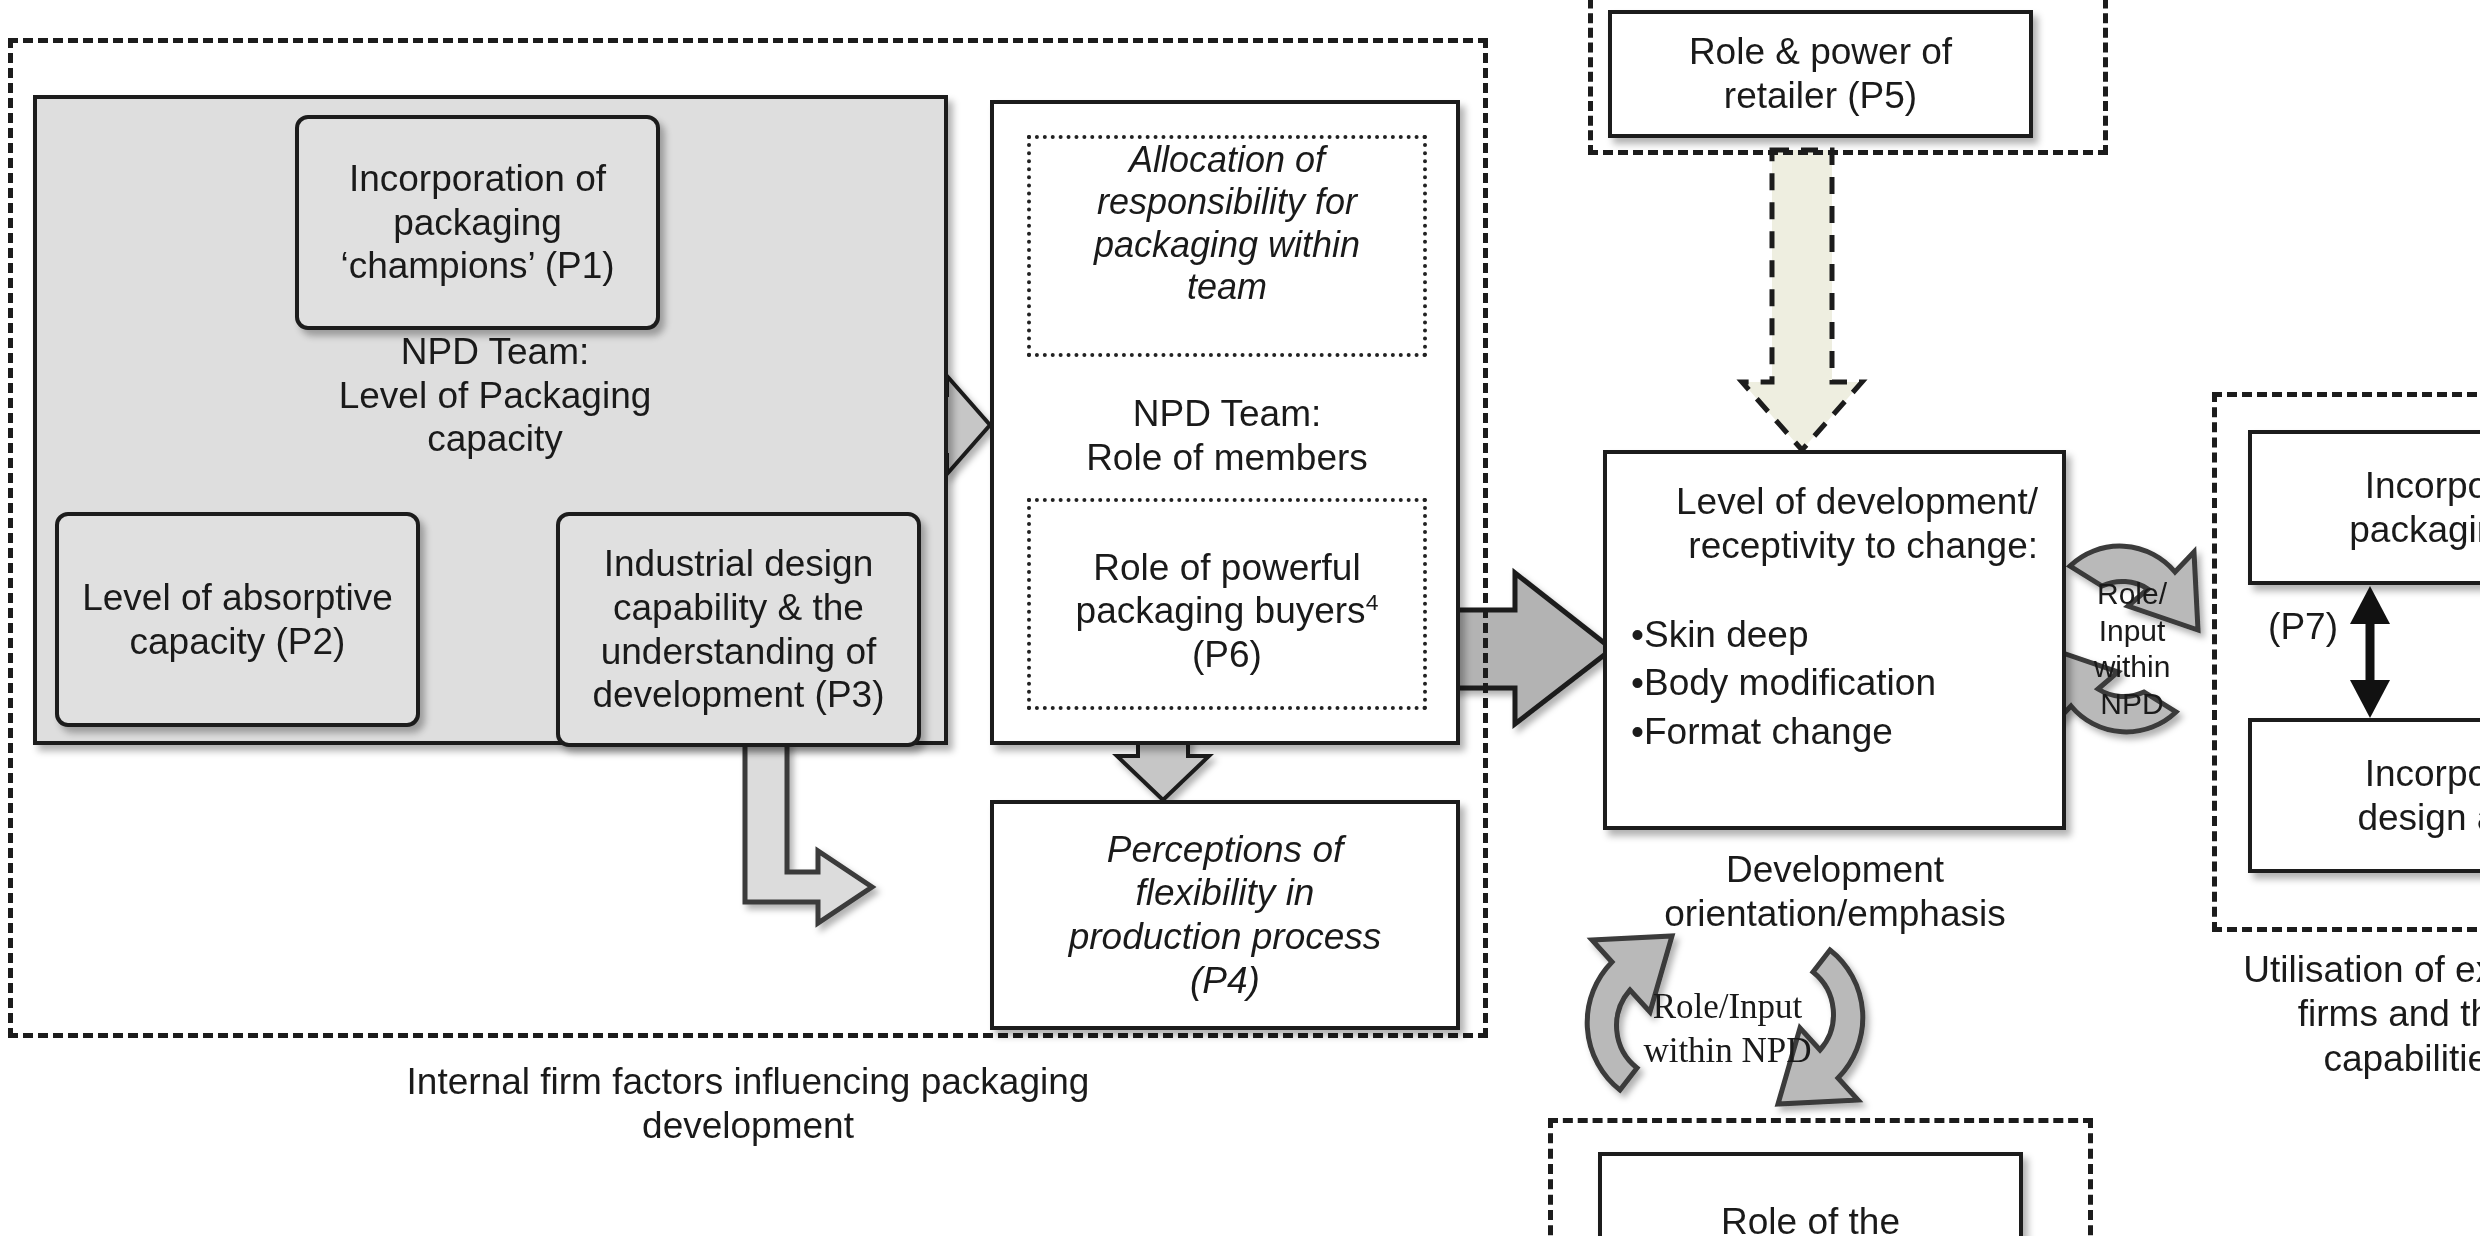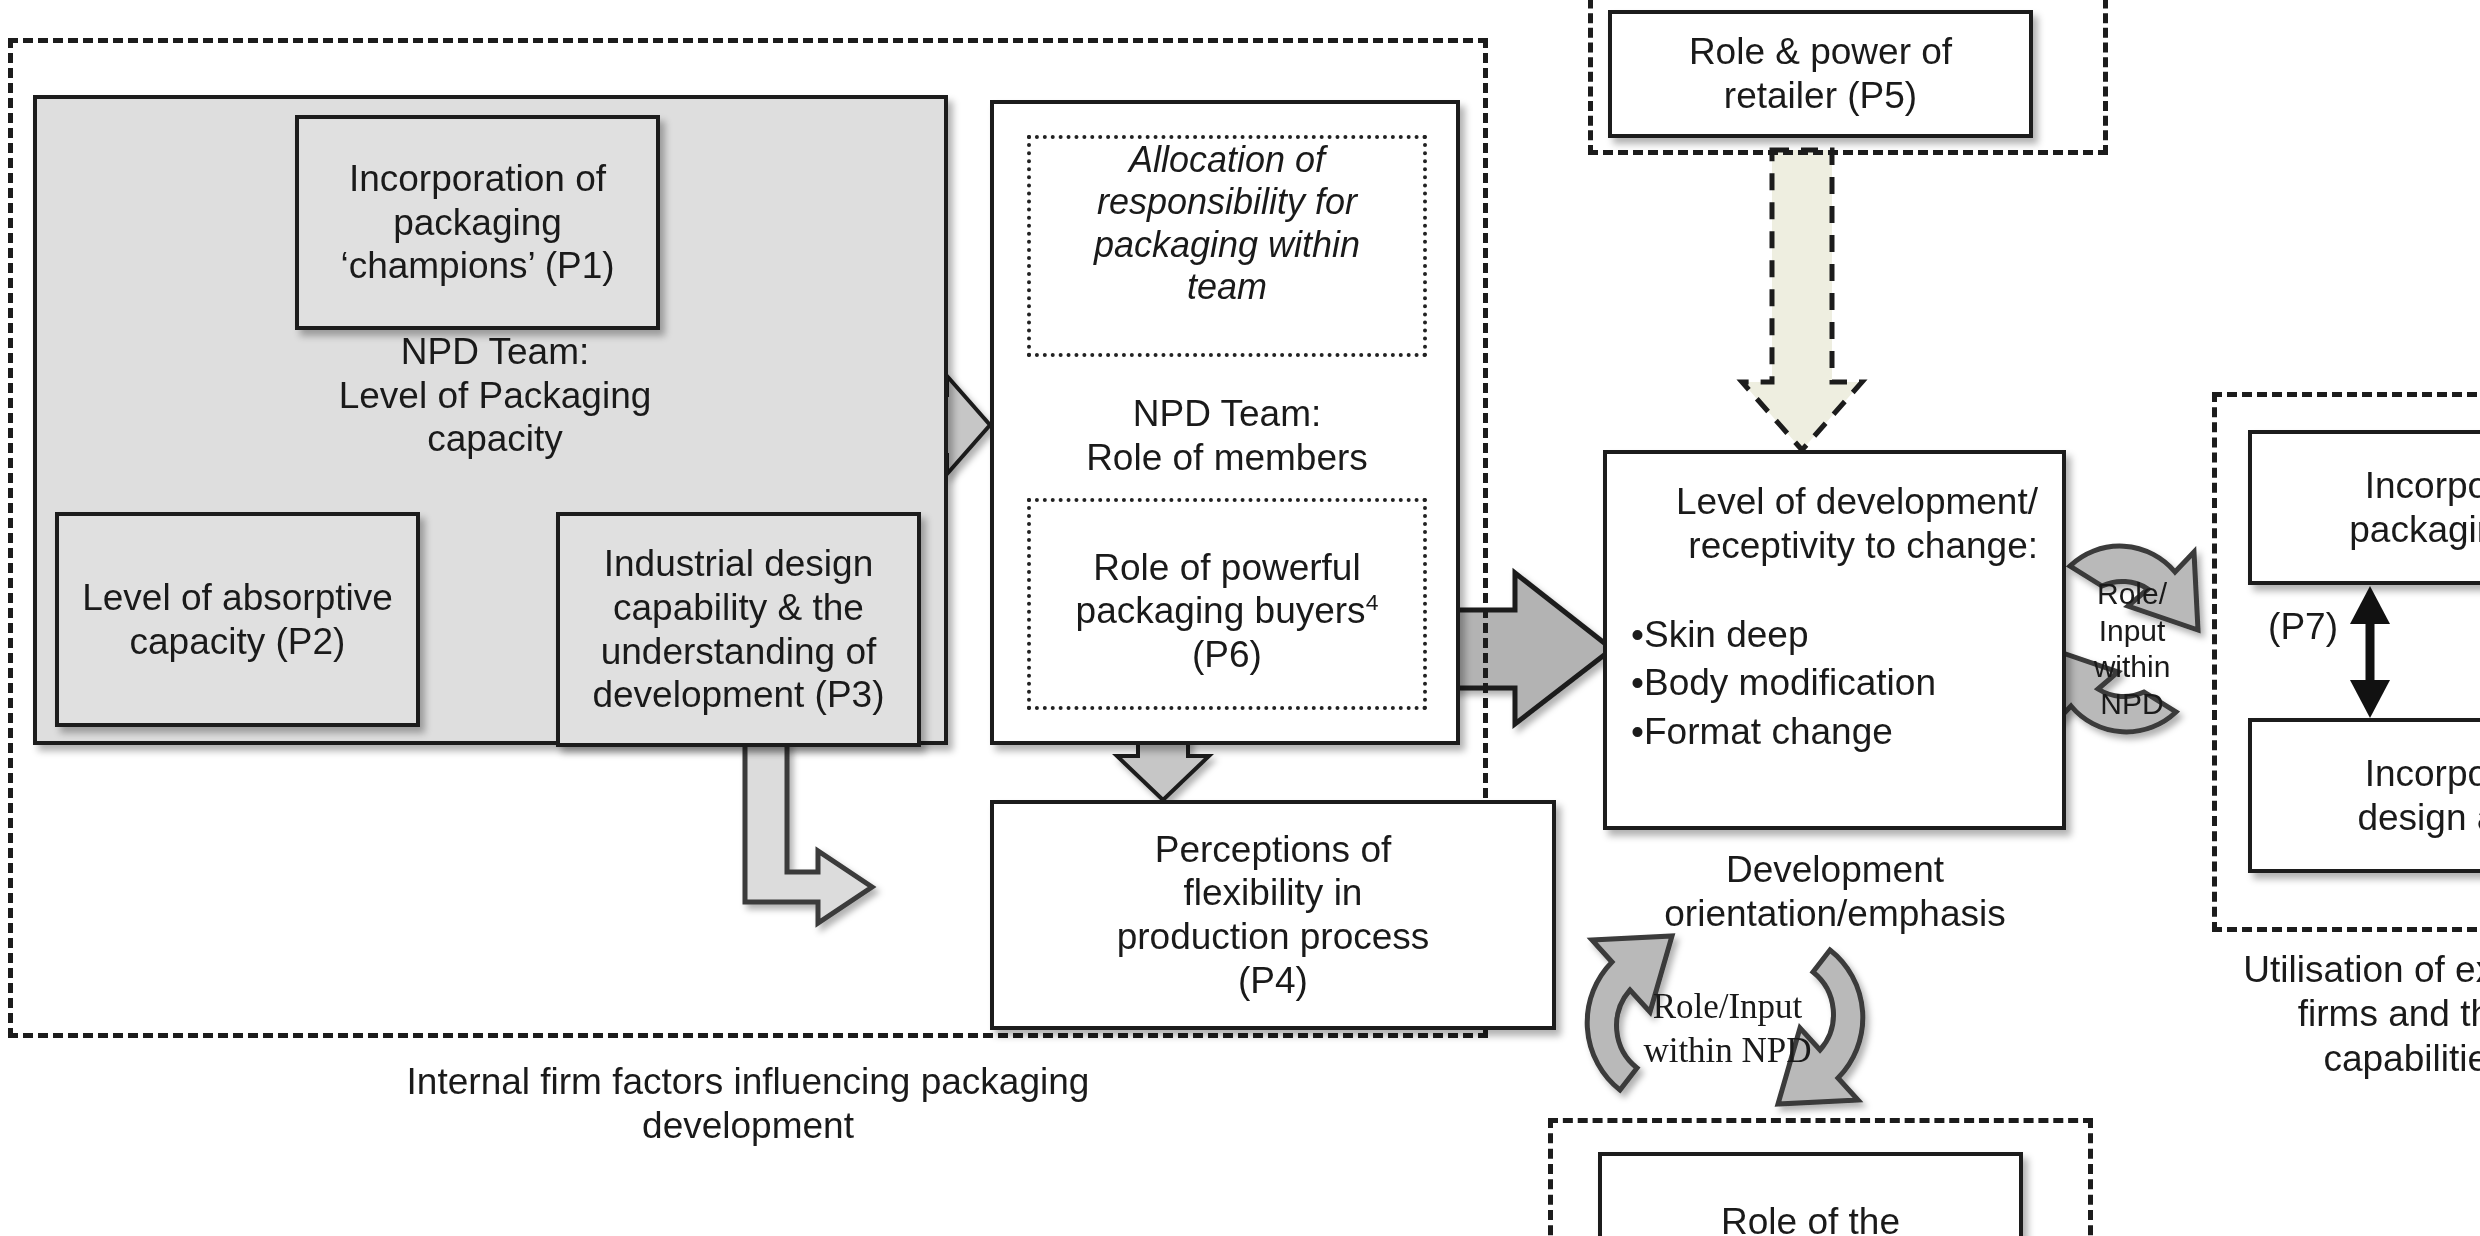--- a/index.html
+++ b/index.html
@@ -31,21 +31,21 @@
   .solid-box {
     border: 4px solid #1c1c1c;
     background: #ffffff;
     display: flex;
     align-items: center;
     justify-content: center;
     text-align: center;
     box-shadow: 5px 6px 7px rgba(0,0,0,0.30);
   }
   .solid-box.grey   { background: #dedede; }
-  .solid-box.shaded { background: #e0e0e0; }
+  .solid-box.shaded { background: #e0e0e0; border-radius: 13px; }
 
   .dotted-box {
     border: 4px dotted #222222;
     background: transparent;
     display: flex;
     align-items: flex-start;
     justify-content: center;
     text-align: center;
   }
 
@@ -207,21 +207,21 @@
 Role of members</div>
 
   <div class="abs dotted-box" style="left:1027px; top:498px; width:400px; height:212px;">
     <span class="txt f37">
       <span>Role of powerful
 packaging buyers</span><span class="sup">4</span><span>
 (P6)</span>
     </span>
   </div>
 
-  <div class="abs solid-box" style="left:990px; top:800px; width:566px; height:230px;">
+  <div class="abs solid-box" style="left:990px; top:800px; width:470px; height:230px;font-style:italic;">
     <span class="txt f37">Perceptions of
 flexibility in
 production process
 (P4)</span>
   </div>
 
   <div class="plain-label f37" style="left:228px; top:1060px; width:1040px;">Internal firm factors influencing packaging
 development</div>
 
   <div class="abs dashed-region" style="left:1588px; top:-60px; width:520px; height:215px;"></div>

